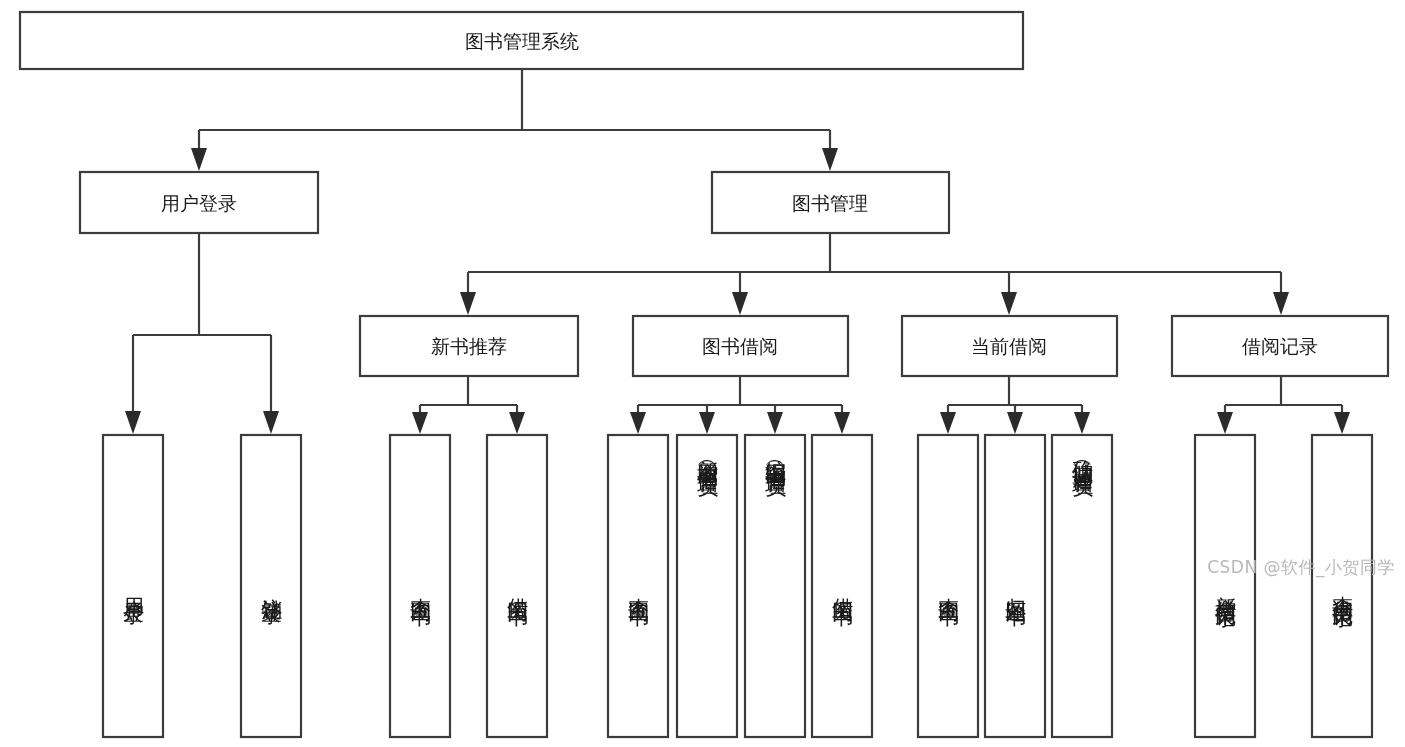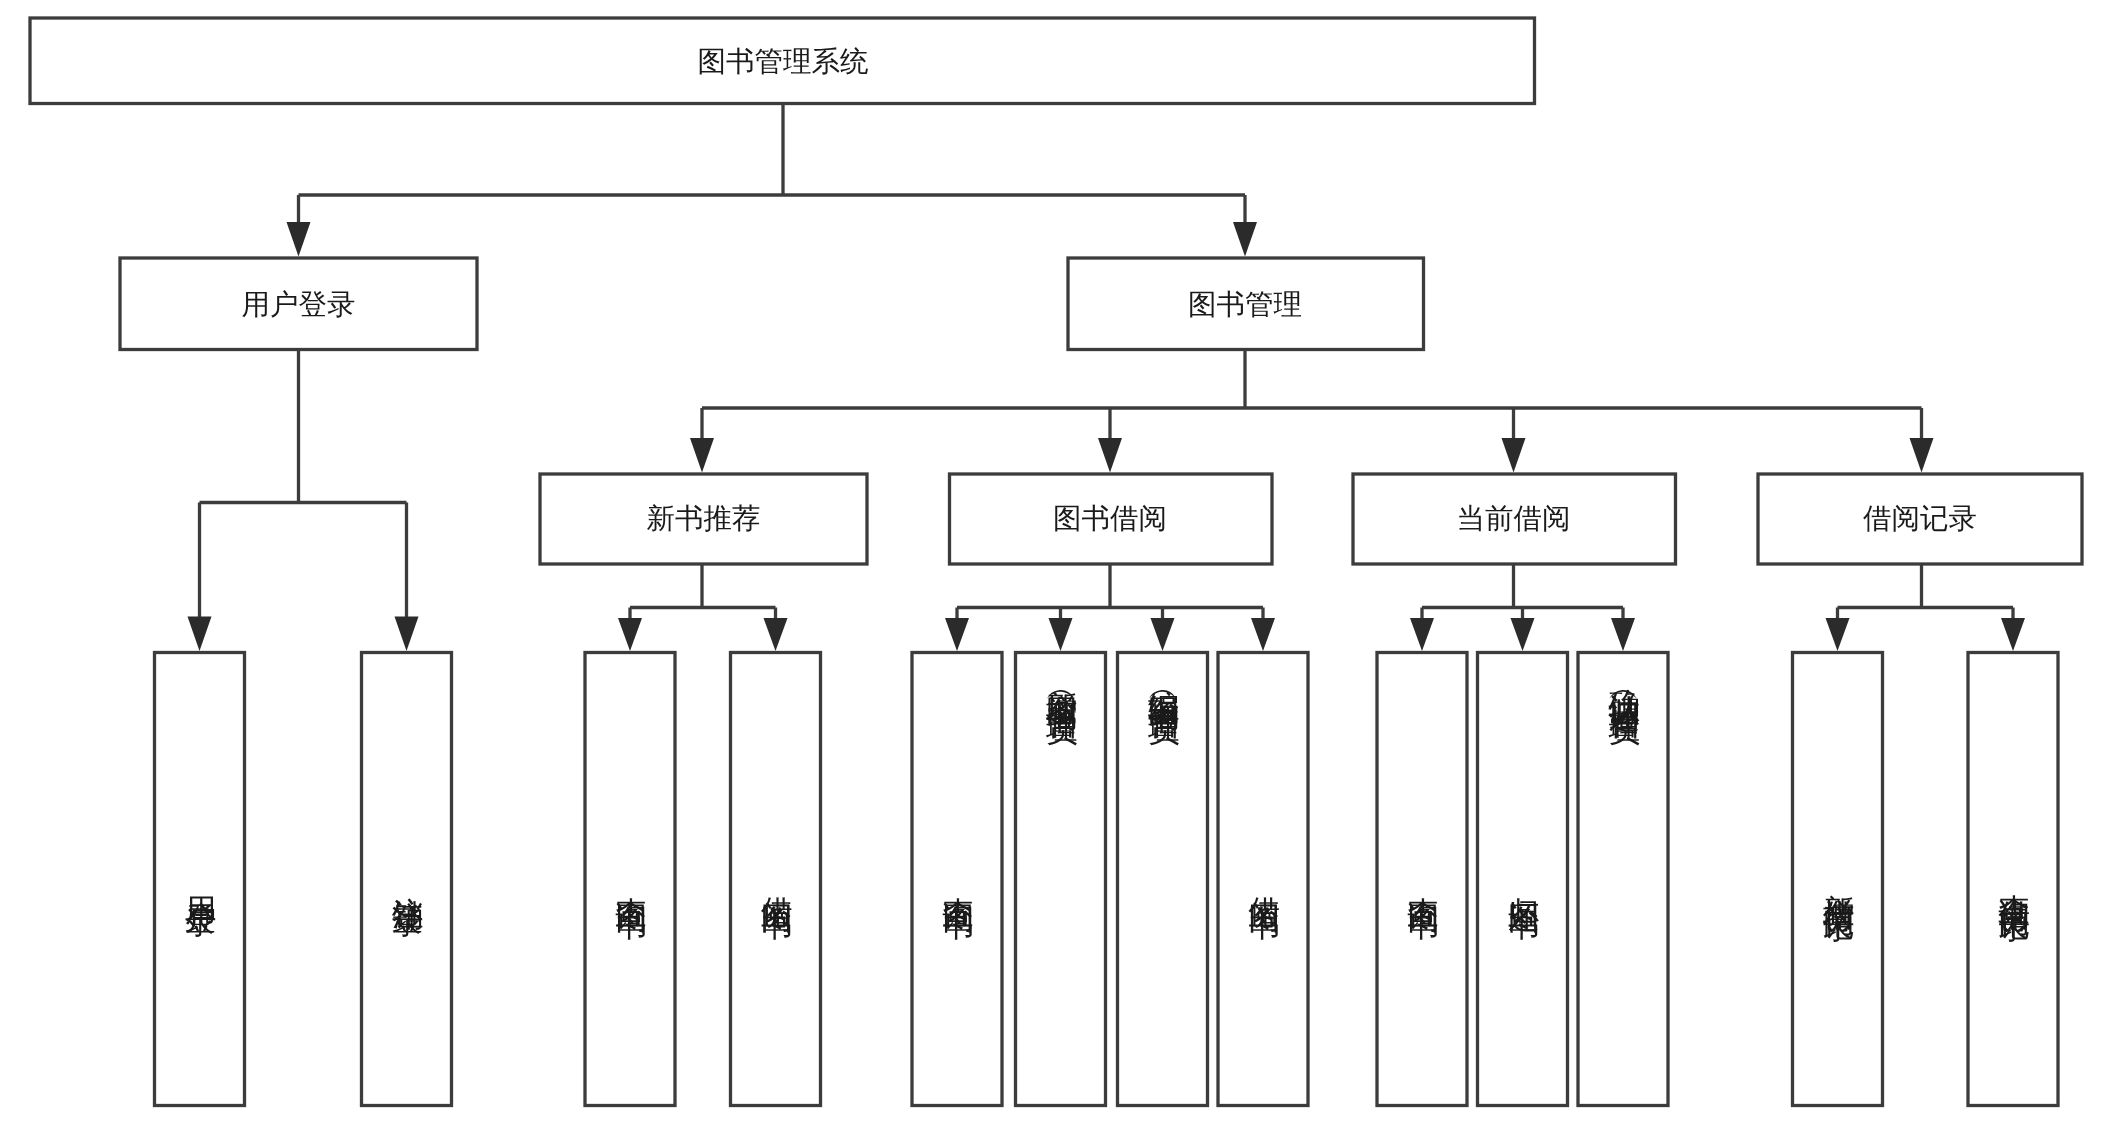--- a/index.html
+++ b/index.html
@@ -234,14 +234,15 @@
     <span class="leaf-label" style="margin-top:8px;">确认归还（管理员）</span>
   </div>
 
   <div class="leaf-label-wrap" style="left:1195px; top:435px; width:60px; height:302px;">
     <span class="leaf-label">新增借阅记录</span>
   </div>
   <div class="leaf-label-wrap" style="left:1312px; top:435px; width:60px; height:302px;">
     <span class="leaf-label">查询借阅记录</span>
   </div>
 
+  <div class="watermark">CSDN @软件_小贺同学</div>
 
 </div>
 
 </body></html>

